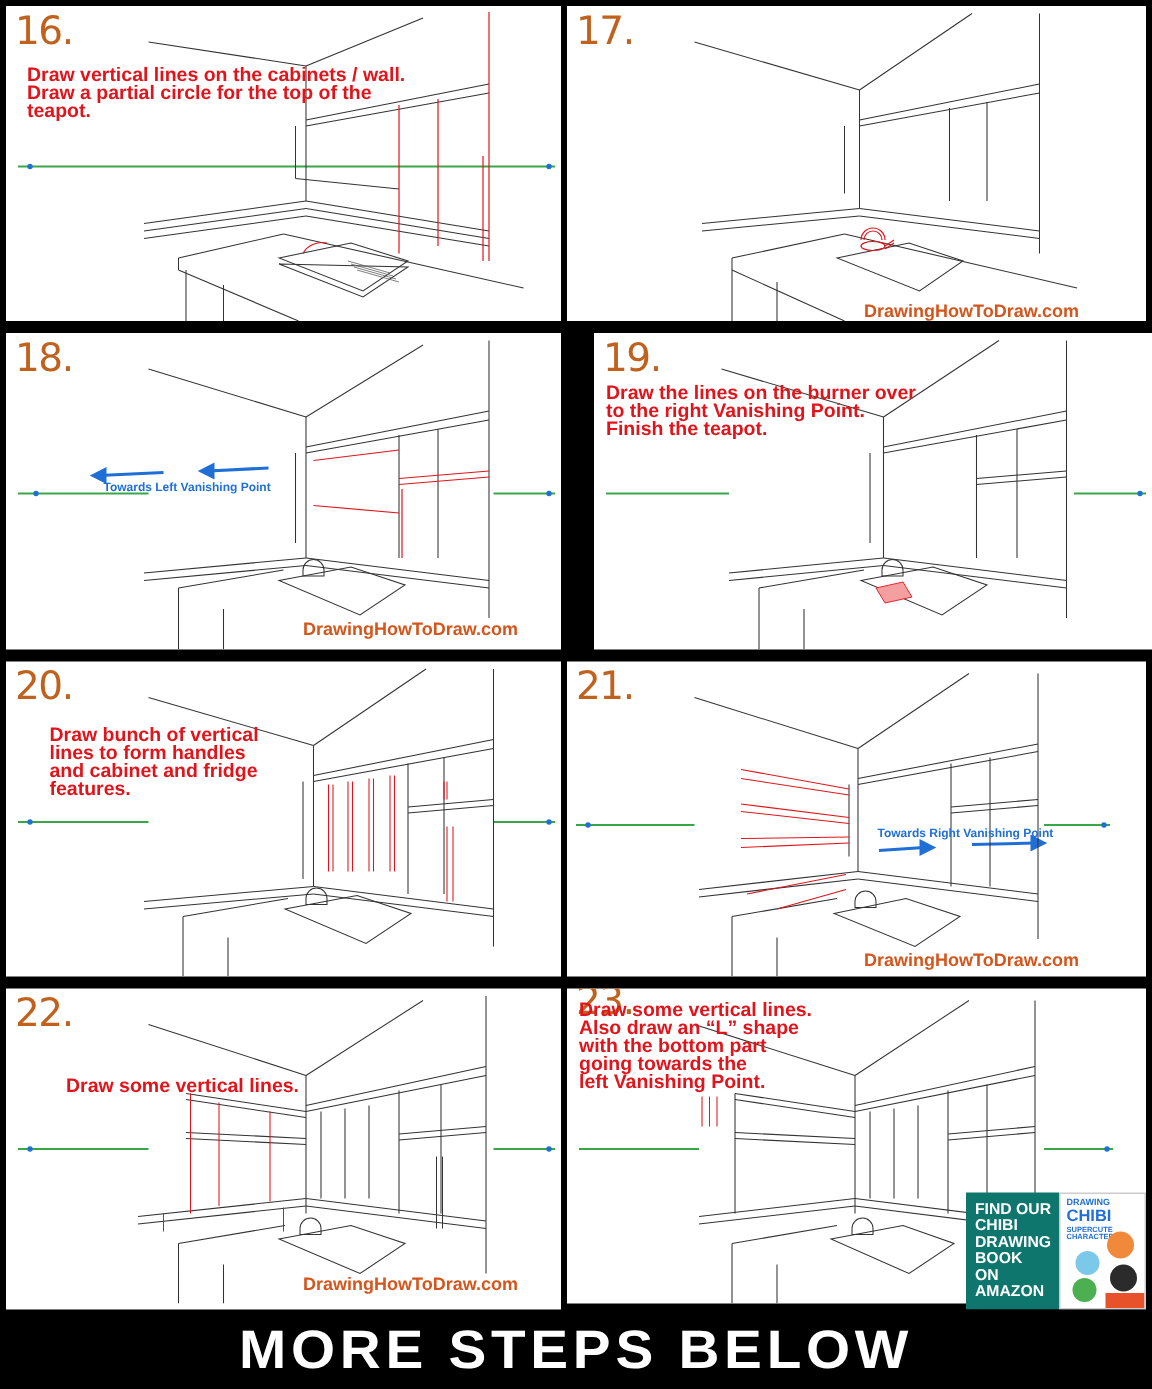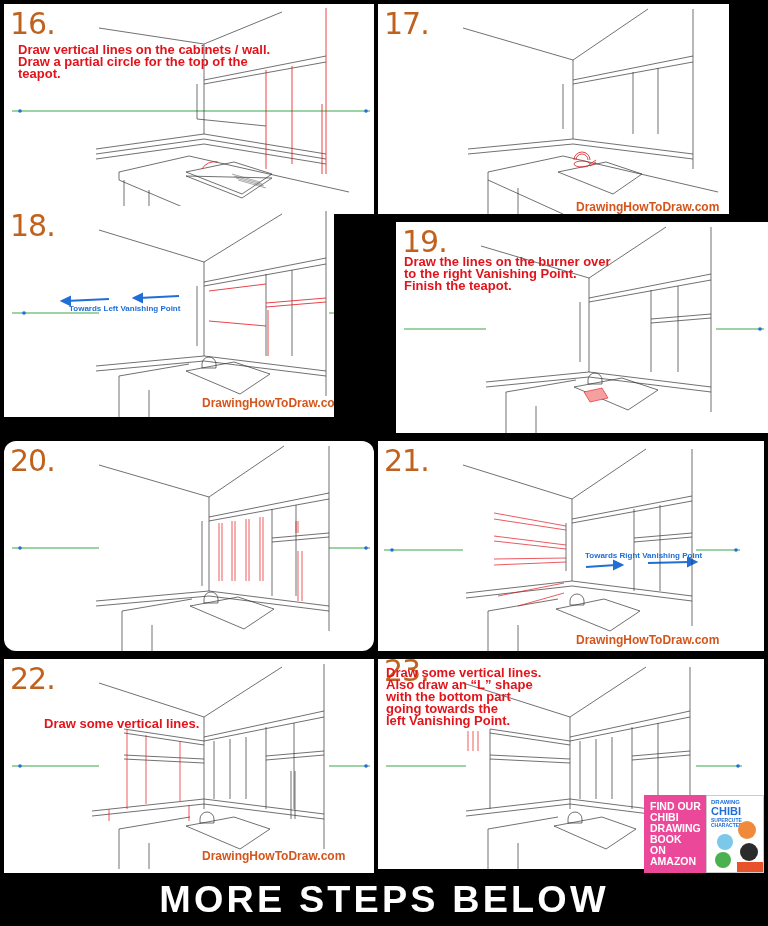--- a/index.html
+++ b/index.html
@@ -1,24 +1,24 @@
 <!DOCTYPE html>
 <html><head>
 <meta charset="utf-8">
 <style>
   html,body{margin:0;padding:0;background:#000;}
   body{width:768px;height:926px;position:relative;overflow:hidden;font-family:"Liberation Sans",sans-serif;}
   .grid{position:absolute;left:0;top:0;width:768px;height:873px;background:#000;}
   .panel{position:absolute;background:#fff;overflow:hidden;}
   .panel svg.scene{position:absolute;left:0;top:0;}
-  .step-num{position:absolute;left:6px;top:2px;font-family:"DejaVu Sans",sans-serif;font-size:30px;color:#c0621e;font-weight:normal;letter-spacing:-1px;}
+  .step-num{position:absolute;left:6px;top:2px;font-family:"DejaVu Sans",sans-serif;font-size:26px;color:#c0621e;font-weight:normal;letter-spacing:-1px;}
   .instr{position:absolute;color:#e2141b;font-weight:bold;font-size:13px;line-height:12px;white-space:pre-line;}
   .watermark{position:absolute;color:#d4561c;font-weight:bold;font-size:12px;letter-spacing:0px;}
   .arrow-label{position:absolute;color:#1f6fd6;font-weight:bold;font-size:8px;white-space:nowrap;}
-  .promo{position:absolute;left:644px;top:795px;width:62px;height:78px;background:#ec4899;color:#fff;font-weight:bold;font-size:10.5px;line-height:11px;padding:6px 0 0 6px;box-sizing:border-box;white-space:pre-line;}
+  .promo{position:absolute;left:644px;top:795px;width:62px;height:78px;background:#0f766e;color:#fff;font-weight:bold;font-size:10.5px;line-height:11px;padding:6px 0 0 6px;box-sizing:border-box;white-space:pre-line;}
   .book{position:absolute;left:706px;top:795px;width:58px;height:78px;background:#fff;border:1px solid #ccc;box-sizing:border-box;overflow:hidden;}
   .book .t1{position:absolute;left:4px;top:3px;font-size:6px;color:#1f6fd6;font-weight:bold;}
   .book .t2{position:absolute;left:4px;top:9px;font-size:11px;color:#1f6fd6;font-weight:bold;}
   .book .t3{position:absolute;left:4px;top:22px;font-size:5px;color:#1f6fd6;font-weight:bold;line-height:5px;}
   .banner{position:absolute;left:0;top:873px;width:768px;height:53px;background:#000;color:#fff;font-weight:bold;font-size:36px;text-align:center;line-height:53px;letter-spacing:3px;font-family:"Liberation Sans",sans-serif;transform-origin:center;}
   .banner span{display:inline-block;transform:scaleX(1.05);}
 </style>
 </head>
 <body>
 
@@ -65,21 +65,21 @@
           <line x1="232" y1="174" x2="260" y2="182"></line>
           <line x1="234" y1="176" x2="262" y2="184"></line>
       </g>
     </svg>
     <div class="step-num">16.</div>
     <div class="instr" style="left:14px;top:40px;">Draw vertical lines on the cabinets / wall.
 Draw a partial circle for the top of the
 teapot.</div>
   </div>
 
-  <div class="panel" style="left:378px;top:4px;width:351px;height:210px;">
+  <div class="panel" style="left:378px;top:4px;width:386px;height:210px;">
     <svg class="scene" width="386" height="210">
       <g stroke="#333" stroke-width="0.7" fill="none">
         <line x1="85" y1="24" x2="195" y2="56"></line>
           <line x1="195" y1="56" x2="270" y2="5"></line>
         <line x1="195" y1="56" x2="195" y2="135"></line>
           <line x1="315" y1="5" x2="315" y2="165"></line>
         <line x1="195" y1="76" x2="315" y2="52"></line>
           <line x1="195" y1="80" x2="315" y2="58"></line>
         <line x1="185" y1="80" x2="185" y2="125"></line>
           <line x1="255" y1="68" x2="255" y2="130"></line>
@@ -100,21 +100,21 @@
           <path d="M196,156 A8,8 0 0 1 212,156"></path>
           <path d="M198,156 A6,6 0 0 1 210,156"></path>
         <line x1="212" y1="160" x2="218" y2="156"></line>
           <line x1="212" y1="162" x2="218" y2="158"></line>
       </g>
     </svg>
     <div class="step-num">17.</div>
     <div class="watermark" style="left:198px;top:196px;">DrawingHowToDraw.com</div>
   </div>
 
-  <div class="panel" style="left:4px;top:206px;width:330px;height:211px;">
+  <div class="panel" style="left:4px;top:222px;width:370px;height:211px;">
     <svg class="scene" width="370" height="211">
       <line x1="8" y1="107" x2="95" y2="107" stroke="#3aa64a" stroke-width="1.2"></line>
       <line x1="325" y1="107" x2="366" y2="107" stroke="#3aa64a" stroke-width="1.2"></line>
       <circle cx="20" cy="107" r="1.8" fill="#1f6fd6"></circle>
         <circle cx="362" cy="107" r="1.8" fill="#1f6fd6"></circle>
       <g stroke="#1f6fd6" stroke-width="2" fill="#1f6fd6">
         <line x1="62" y1="95" x2="105" y2="93"></line>
           <polygon points="58,95 66,91 66,99"></polygon>
         <line x1="135" y1="92" x2="175" y2="90"></line>
           <polygon points="130,92 138,88 138,96"></polygon>
@@ -182,21 +182,21 @@
       <g stroke="#e2141b" stroke-width="0.6" fill="#f5a0a0">
         <polygon points="188,170 206,166 212,176 194,180"></polygon>
       </g>
     </svg>
     <div class="step-num">19.</div>
     <div class="instr" style="left:8px;top:34px;">Draw the lines on the burner over
 to the right Vanishing Point.
 Finish the teapot.</div>
   </div>
 
-  <div class="panel" style="left:4px;top:441px;width:370px;height:210px;border-radius:12px;">
+  <div class="panel" style="left:4px;top:441px;width:370px;height:210px;">
     <svg class="scene" width="370" height="210">
       <line x1="8" y1="107" x2="95" y2="107" stroke="#3aa64a" stroke-width="1.2"></line>
       <line x1="325" y1="107" x2="366" y2="107" stroke="#3aa64a" stroke-width="1.2"></line>
       <circle cx="16" cy="107" r="1.8" fill="#1f6fd6"></circle>
         <circle cx="362" cy="107" r="1.8" fill="#1f6fd6"></circle>
       <g stroke="#333" stroke-width="0.7" fill="none">
         <line x1="95" y1="24" x2="205" y2="56"></line>
           <line x1="205" y1="56" x2="280" y2="5"></line>
         <line x1="205" y1="56" x2="205" y2="150"></line>
           <line x1="325" y1="5" x2="325" y2="190"></line>
@@ -226,20 +226,24 @@
           <line x1="245" y1="78" x2="245" y2="140"></line>
         <line x1="256" y1="76" x2="256" y2="140"></line>
           <line x1="259" y1="76" x2="259" y2="140"></line>
         <line x1="292" y1="80" x2="292" y2="92"></line>
           <line x1="294" y1="80" x2="294" y2="92"></line>
         <line x1="294" y1="110" x2="294" y2="160"></line>
           <line x1="298" y1="110" x2="298" y2="160"></line>
       </g>
     </svg>
     <div class="step-num">20.</div>
+    <div class="instr" style="left:29px;top:43px;">Draw bunch of vertical
+lines to form handles
+and cabinet and fridge
+features.</div>
   </div>
 
   <div class="panel" style="left:378px;top:441px;width:386px;height:210px;">
     <svg class="scene" width="386" height="210">
       <line x1="6" y1="109" x2="85" y2="109" stroke="#3aa64a" stroke-width="1.2"></line>
       <line x1="318" y1="109" x2="362" y2="109" stroke="#3aa64a" stroke-width="1.2"></line>
       <circle cx="14" cy="109" r="1.8" fill="#1f6fd6"></circle>
         <circle cx="358" cy="109" r="1.8" fill="#1f6fd6"></circle>
       <g stroke="#1f6fd6" stroke-width="2" fill="#1f6fd6">
         <line x1="208" y1="126" x2="238" y2="124"></line>

